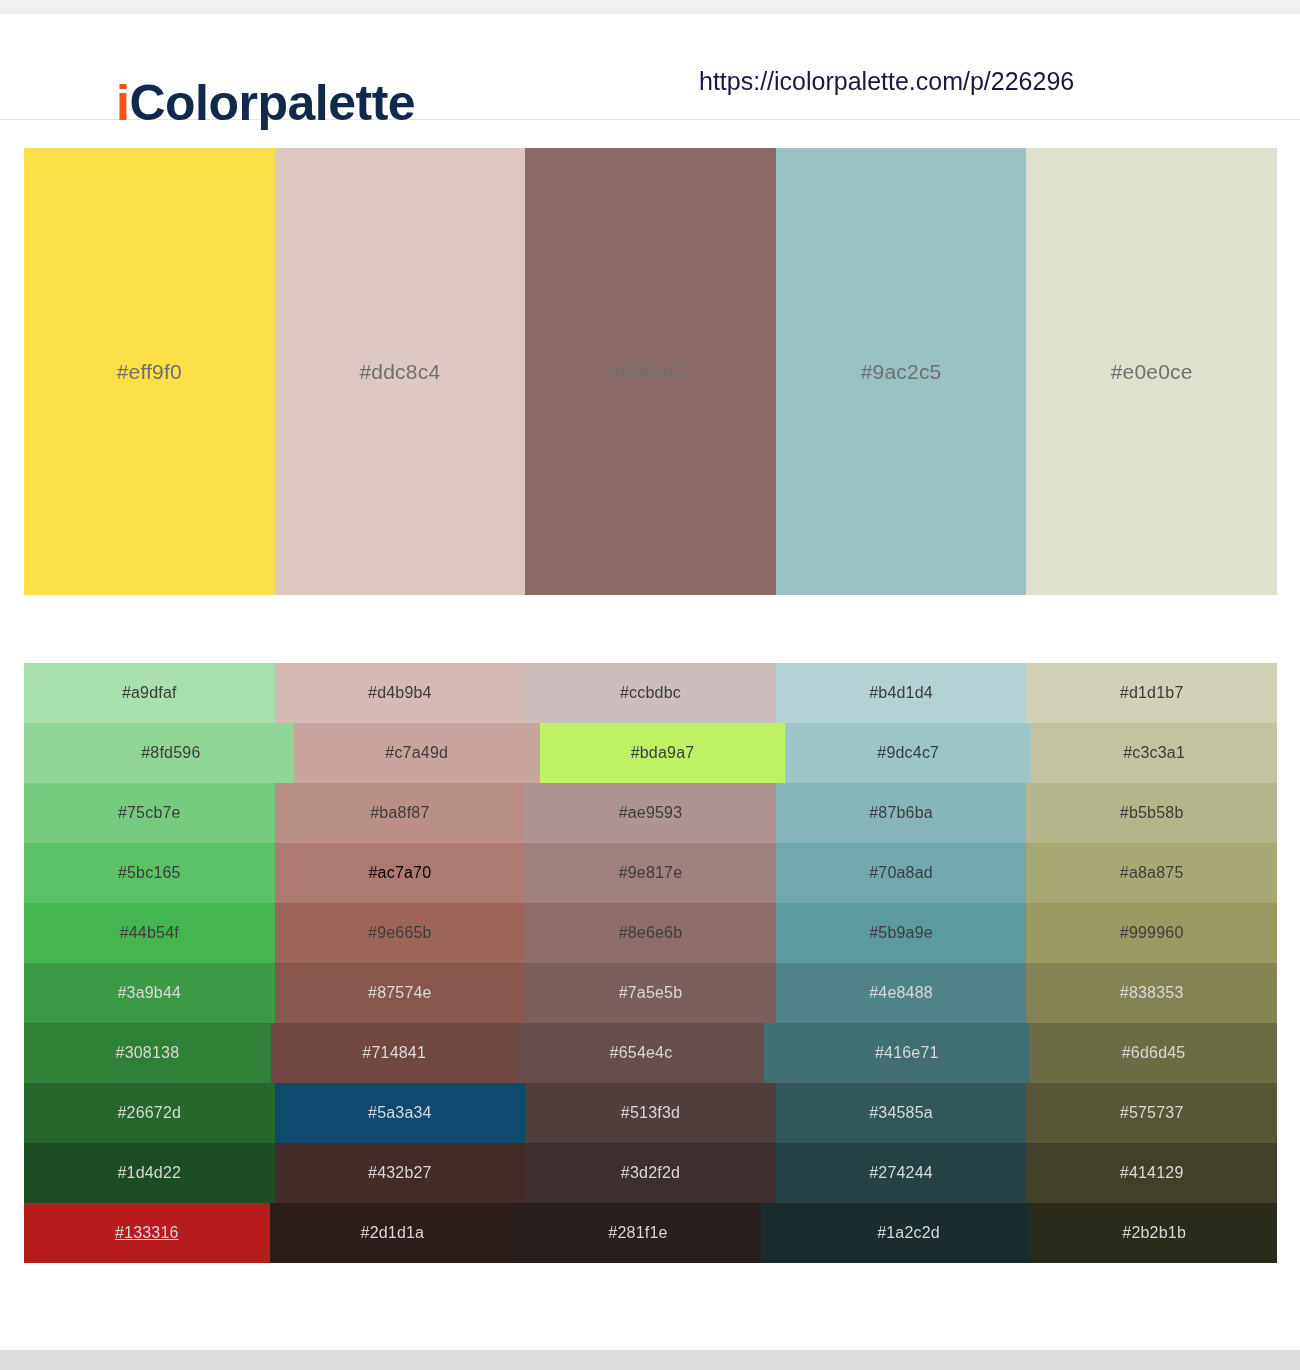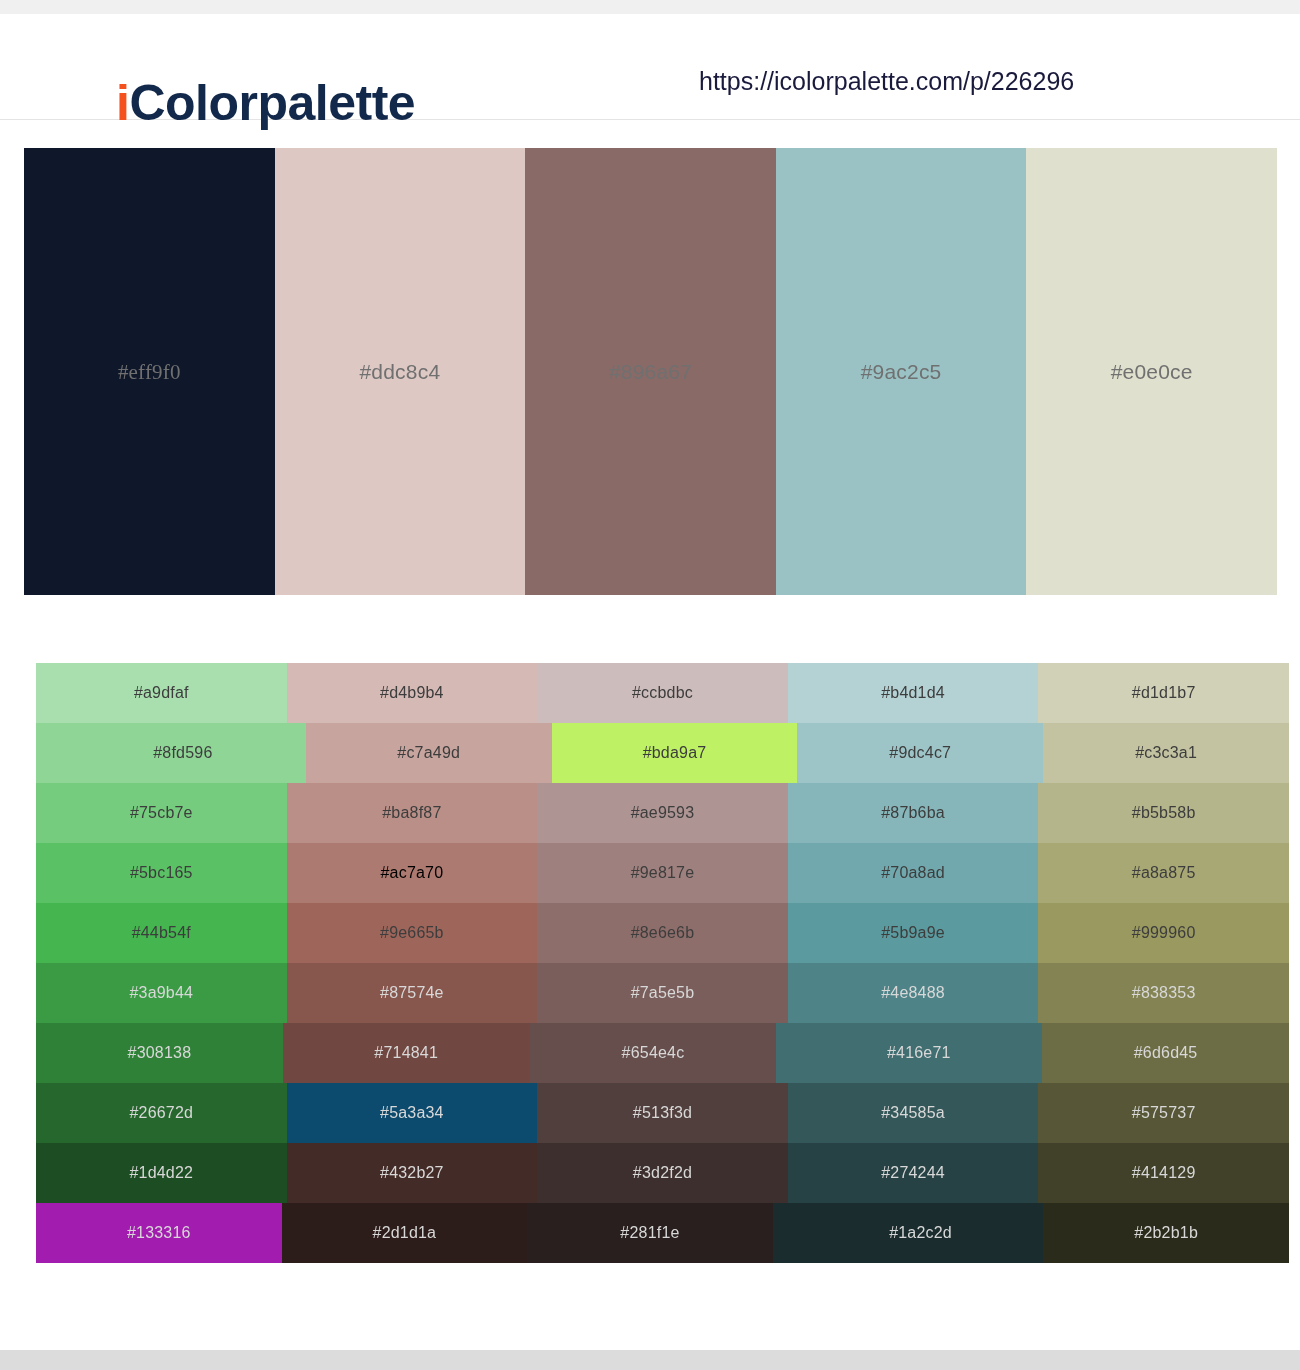--- a/index.html
+++ b/index.html
@@ -68,21 +68,21 @@
     transform: translateY(-50%);
     text-align: center;
     font-size: 21px;
     color: #707070;
     letter-spacing: 0.2px;
   }
 
   
   .shades-grid {
     position: absolute;
-    left: 36px;
+    left: 24px;
     top: 663px;
     width: 1253px;
     display: flex;
     flex-direction: column;
   }
   .shade-row {
     display: flex;
     height: 60px;
   }
   .shade-cell {
@@ -109,21 +109,21 @@
 <div class="topbar"></div>
 
 <div class="header">
   <div class="logo">
     <span class="logo-i">i</span><span class="logo-rest">Colorpalette</span>
   </div>
   <div class="site-url">https://icolorpalette.com/p/226296</div>
 </div>
 
 <div class="palette-strip">
-    <div class="palette-cell" style="background: #0f172a; font-family: Liberation Serif, serif;">
+    <div class="palette-cell" style="background: #fde047;">
       <div class="palette-label" style="color: rgb(112, 112, 112);">#eff9f0</div>
     </div>
     <div class="palette-cell" style="background: rgb(221, 200, 196);">
       <div class="palette-label" style="color: rgb(112, 112, 112);">#ddc8c4</div>
     </div>
     <div class="palette-cell" style="background: rgb(137, 106, 103);">
       <div class="palette-label" style="color: rgb(112, 112, 112);">#896a67</div>
     </div>
     <div class="palette-cell" style="background: rgb(154, 194, 197);">
       <div class="palette-label" style="color: rgb(112, 112, 112);">#9ac2c5</div>
@@ -191,21 +191,21 @@
       <div class="shade-cell" style="background: rgb(87, 87, 55); color: rgb(216, 216, 216);">#575737</div>
     </div>
     <div class="shade-row">
       <div class="shade-cell" style="background: rgb(29, 77, 34); color: rgb(216, 216, 216);">#1d4d22</div>
       <div class="shade-cell" style="background: rgb(67, 43, 39); color: rgb(216, 216, 216);">#432b27</div>
       <div class="shade-cell" style="background: rgb(61, 47, 45); color: rgb(216, 216, 216);">#3d2f2d</div>
       <div class="shade-cell" style="background: rgb(39, 66, 68); color: rgb(216, 216, 216);">#274244</div>
       <div class="shade-cell" style="background: rgb(65, 65, 41); color: rgb(216, 216, 216);">#414129</div>
     </div>
     <div class="shade-row">
-      <div class="shade-cell" style="background: #a21caf; color: rgb(216, 216, 216);">#133316</div>
+      <div class="shade-cell" style="background: #b91c1c; color: rgb(216, 216, 216); text-decoration: underline;">#133316</div>
       <div class="shade-cell" style="background: rgb(45, 29, 26); color: rgb(216, 216, 216);">#2d1d1a</div>
       <div class="shade-cell" style="background: rgb(40, 31, 30); color: rgb(216, 216, 216);">#281f1e</div>
       <div class="shade-cell" style="background: rgb(26, 44, 45); color: rgb(216, 216, 216); padding-left: 25px;">#1a2c2d</div>
       <div class="shade-cell" style="background: rgb(43, 43, 27); color: rgb(216, 216, 216);">#2b2b1b</div>
     </div>
   </div>
 
 <div class="footer-strip"></div>
 
 </body></html>

